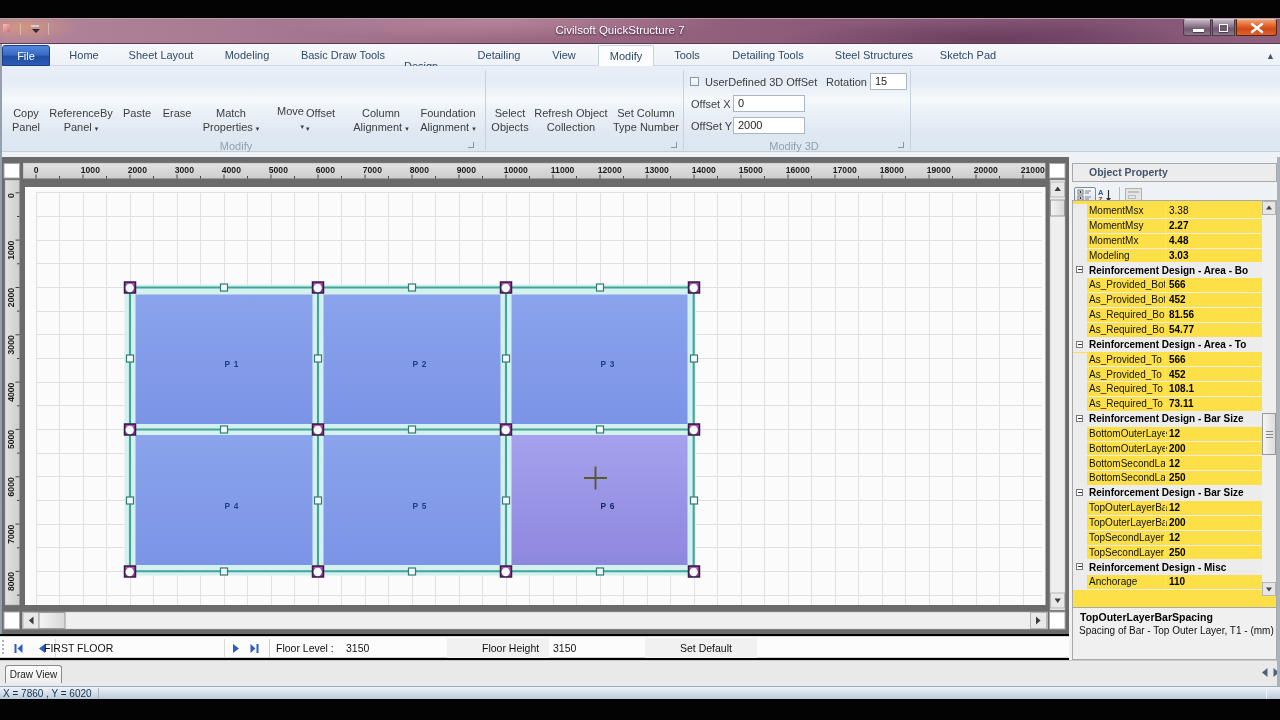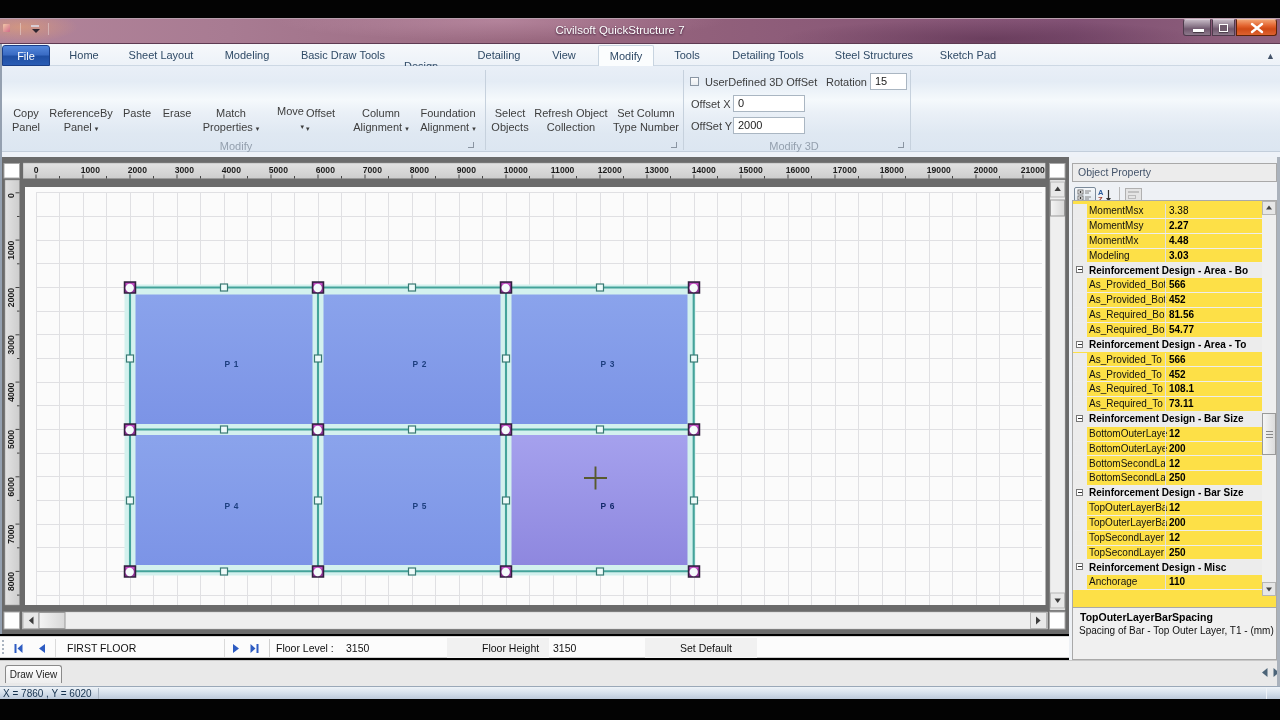--- a/index.html
+++ b/index.html
@@ -304,21 +304,21 @@
 <path d="M 33.5 459.5 l -4.6 4 l 4.6 4 z" fill="#3c3c3c"></path>
 <rect x="39" y="455.5" width="26" height="16" fill="url(#thumbg)" stroke="#9a9a9a" stroke-width="1"></rect>
 <rect x="1030.5" y="455.5" width="16" height="16" fill="#e8e8e8" stroke="#b5b5b5" stroke-width="1"></rect>
 <path d="M 1036 459.5 l 4.6 4 l -4.6 4 z" fill="#3c3c3c"></path>
 </g>
 </svg>
 </div>
 
 <div class="abs" style="left:1069px;top:157px;width:211px;height:529px;background:#eef1f5;"></div>
 
-<div class="abs" style="left:1072px;top:163px;width:205px;height:19px;background:#ececec;border:1px solid #a9a9a9;font-size:10.5px;color:#44546a;line-height:17px;padding-left:5px;">Object Property</div>
+<div class="abs" style="left:1072px;top:163px;width:205px;height:19px;background:#ececec;border:1px solid #a9a9a9;font-size:10.5px;color:#44546a;line-height:17px;padding-left:16px;font-weight:bold;">Object Property</div>
 
 <div class="abs" style="left:1074px;top:187px;width:22px;height:17px;border:1px solid #7a8a9a;border-radius:2px;background:linear-gradient(#f4f7fa,#dde6ee);">
 <svg width="20" height="15" style="position:absolute;left:0;top:0;">
       <rect x="3" y="2" width="5" height="4" fill="#fff" stroke="#555" stroke-width="0.8"></rect>
       <circle cx="5.5" cy="4" r="1" fill="#222"></circle>
       <rect x="3" y="8" width="5" height="4" fill="#fff" stroke="#555" stroke-width="0.8"></rect>
       <circle cx="5.5" cy="10" r="1" fill="#222"></circle>
       <path d="M10 3 h6 M10 5 h4 M10 9 h6 M10 11 h4" stroke="#777" stroke-width="0.9"></path>
     </svg>
   </div>
@@ -570,21 +570,21 @@
       <rect x="0.5" y="0" width="2" height="9" fill="#2e5cc2"></rect>
       <path d="M8.5 0 L3.5 4.5 L8.5 9 z" fill="#2e5cc2"></path>
     </svg>
 
 <svg width="9" height="9" style="position:absolute;left:37px;top:7px;">
       <path d="M8 0 L2 4.5 L8 9 z" fill="#2e5cc2"></path>
     </svg>
 
 <div class="abs" style="left:55px;top:2px;width:1px;height:18px;background:#dadada;"></div>
 
-<div class="abs" style="left:67px;top:5px;font-size:10.5px;color:#111;">FIRST FLOOR</div>
+<div class="abs" style="left:44px;top:5px;font-size:10.5px;color:#111;">FIRST FLOOR</div>
 
 <div class="abs" style="left:224px;top:2px;width:1px;height:18px;background:#dadada;"></div>
 
 <svg width="9" height="9" style="position:absolute;left:232px;top:7px;">
       <path d="M1 0 L7 4.5 L1 9 z" fill="#2e5cc2"></path>
     </svg>
 
 <svg width="9" height="9" style="position:absolute;left:250px;top:7px;">
       <path d="M0.5 0 L5.5 4.5 L0.5 9 z" fill="#2e5cc2"></path>
       <rect x="6.5" y="0" width="2" height="9" fill="#2e5cc2"></rect>

